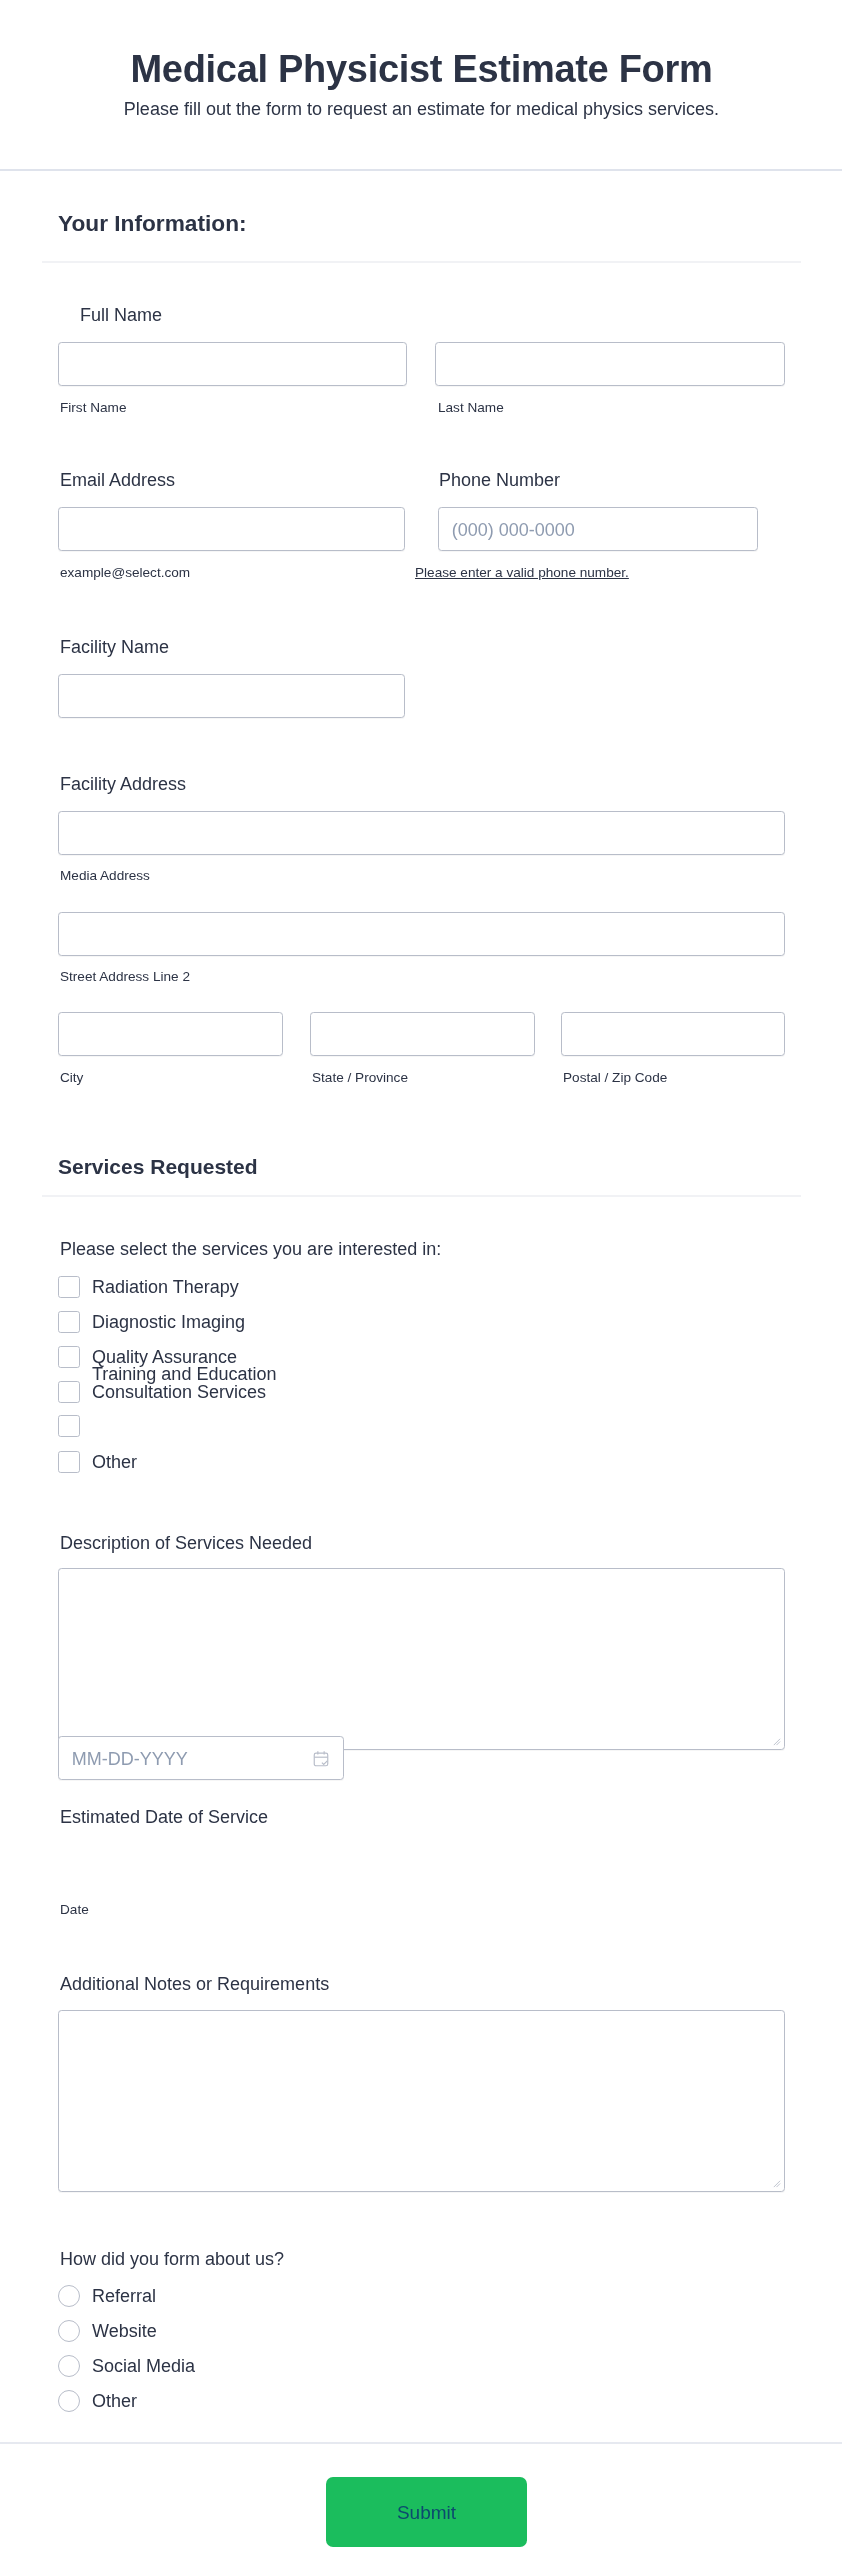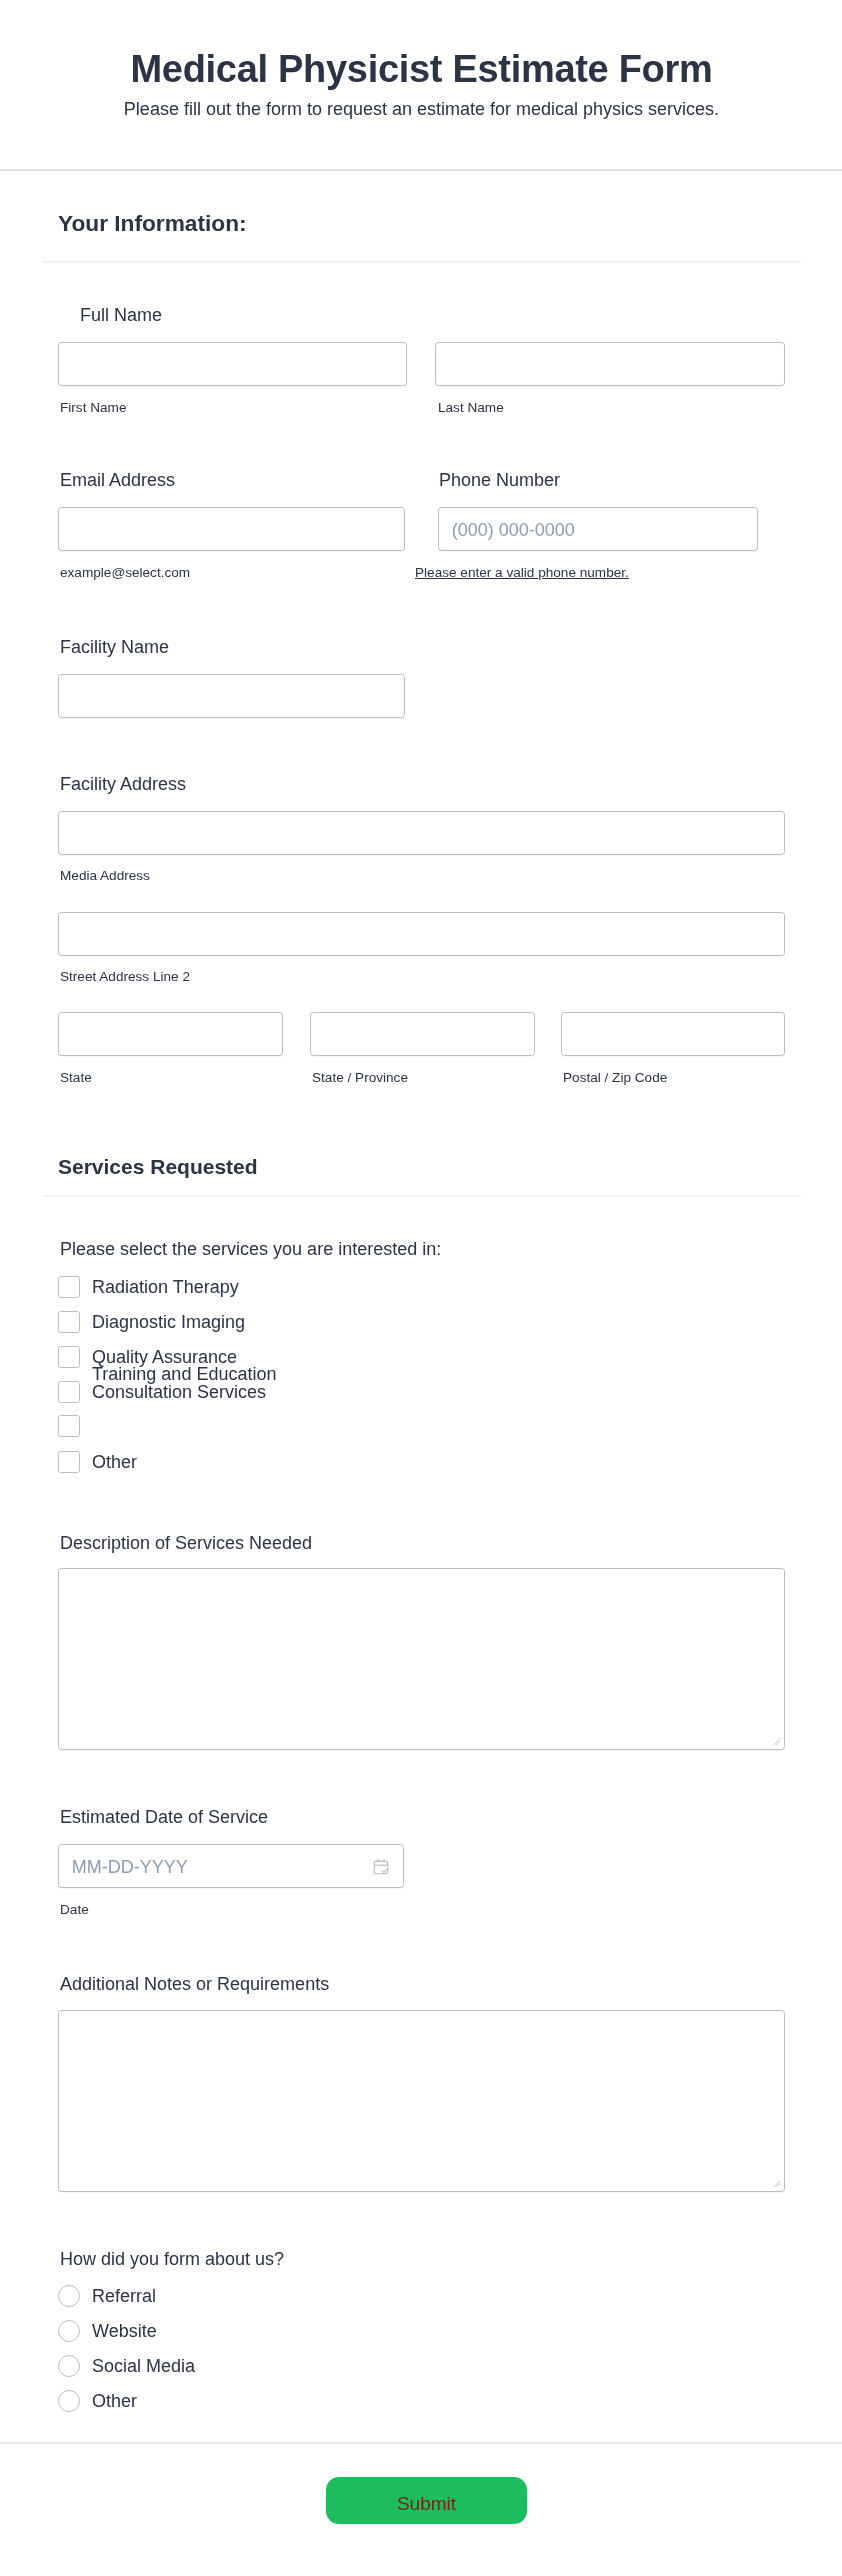--- a/index.html
+++ b/index.html
@@ -43,23 +43,23 @@
     .checkbox {
       left: 58px; width: 22px; height: 22px;
       border: 0.9px solid #b8bdc9; border-radius: 2.7px; background: #fff;
     }
     .radio {
       left: 58px; width: 22px; height: 22px;
       border: 0.9px solid #b8bdc9; border-radius: 50%; background: #fff;
     }
     .opt-label { left: 92px; font-size: 18px; color: #2c3345; line-height: 22px; }
     .submit-btn {
-      left: 326px; top: 2477px; width: 201px; height: 47px;
-      background: #1bbd5d; border-radius: 13px; border: none;
-      color: #7f1d1d; font-size: 19px; text-align: center; line-height: 53px;
+      left: 326px; top: 2477px; width: 201px; height: 70px;
+      background: #1bbd5d; border-radius: 7px; border: none;
+      color: #0c4a6e; font-size: 19px; text-align: center; line-height: 53px;
       font-family: "Liberation Sans", "DejaVu Sans", sans-serif;
       cursor: pointer;
     }
     .cal-icon { position: absolute; right: 12.7px; top: 12.7px; width: 18px; height: 18px; }
   </style>
 </head>
 <body>
 
 <div class="abs header-title">Medical Physicist Estimate Form</div>
 <div class="abs header-sub">Please fill out the form to request an estimate for medical physics services.</div>
@@ -87,21 +87,21 @@
 <div class="abs field-label" style="top:636px;">Facility Name</div>
 <div class="abs input" style="left:58px; top:674px; width:347px;"></div>
 
 <div class="abs field-label" style="top:773px;">Facility Address</div>
 <div class="abs input" style="left:58px; top:811px; width:727px;"></div>
 <div class="abs sublabel" style="left:60px; top:868px;">Media Address</div>
 <div class="abs input" style="left:58px; top:912px; width:727px;"></div>
 <div class="abs sublabel" style="left:60px; top:969px;">Street Address Line 2</div>
 
 <div class="abs input" style="left:58px; top:1012px; width:225px;"></div>
-<div class="abs sublabel" style="left:60px; top:1070px;">State</div>
+<div class="abs sublabel" style="left:60px; top:1070px;">City</div>
 <div class="abs input" style="left:310px; top:1012px; width:225px;"></div>
 <div class="abs sublabel" style="left:312px; top:1070px;">State / Province</div>
 <div class="abs input" style="left:561px; top:1012px; width:224px;"></div>
 <div class="abs sublabel" style="left:563px; top:1070px;">Postal / Zip Code</div>
 
 <div class="abs section-title small" style="top:1153px;">Services Requested</div>
 <div class="abs hr-section" style="top:1195px;"></div>
 
 <div class="abs field-label" style="top:1238px;">Please select the services you are interested in:</div>
 
@@ -120,21 +120,21 @@
 
 <div class="abs field-label" style="top:1532px;">Description of Services Needed</div>
 <div class="abs input textarea" style="left:58px; top:1568px; width:727px;">
   <svg class="resize-grip" viewBox="0 0 10 10">
     <line x1="2" y1="9" x2="9" y2="2" stroke="#b8bdc9" stroke-width="1"></line>
     <line x1="5" y1="9" x2="9" y2="5" stroke="#b8bdc9" stroke-width="1"></line>
   </svg>
 </div>
 
 <div class="abs field-label" style="top:1806px;">Estimated Date of Service</div>
-<div class="abs input" style="left:58px; top:1844px; width:346px;">
+<div class="abs input" style="left:58px; top:1736px; width:286px;">
   <span class="ph">MM-DD-YYYY</span>
   <svg class="cal-icon" viewBox="0 0 20 20">
     <rect x="2.5" y="3.5" width="15" height="14" rx="2" fill="none" stroke="#b8bdc9" stroke-width="1.3"></rect>
     <line x1="2.5" y1="8" x2="17.5" y2="8" stroke="#b8bdc9" stroke-width="1.3"></line>
     <line x1="6.5" y1="1.5" x2="6.5" y2="5" stroke="#b8bdc9" stroke-width="1.3"></line>
     <line x1="13.5" y1="1.5" x2="13.5" y2="5" stroke="#b8bdc9" stroke-width="1.3"></line>
     <polyline points="11,14 13,16 17,12" fill="none" stroke="#b8bdc9" stroke-width="1.3"></polyline>
   </svg>
 </div>
 <div class="abs sublabel" style="left:60px; top:1902px;">Date</div>

